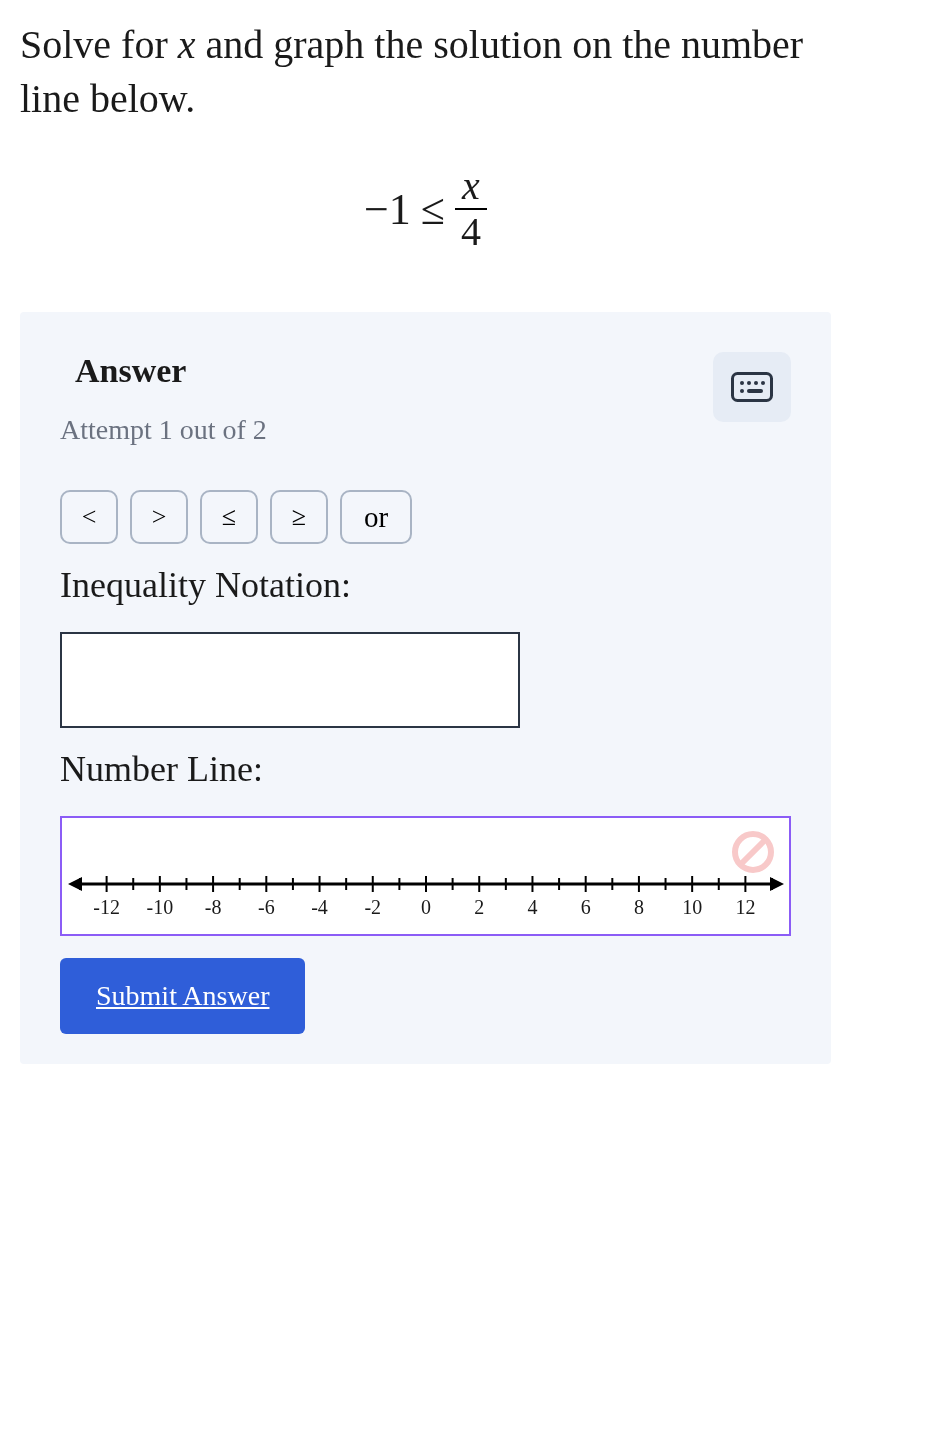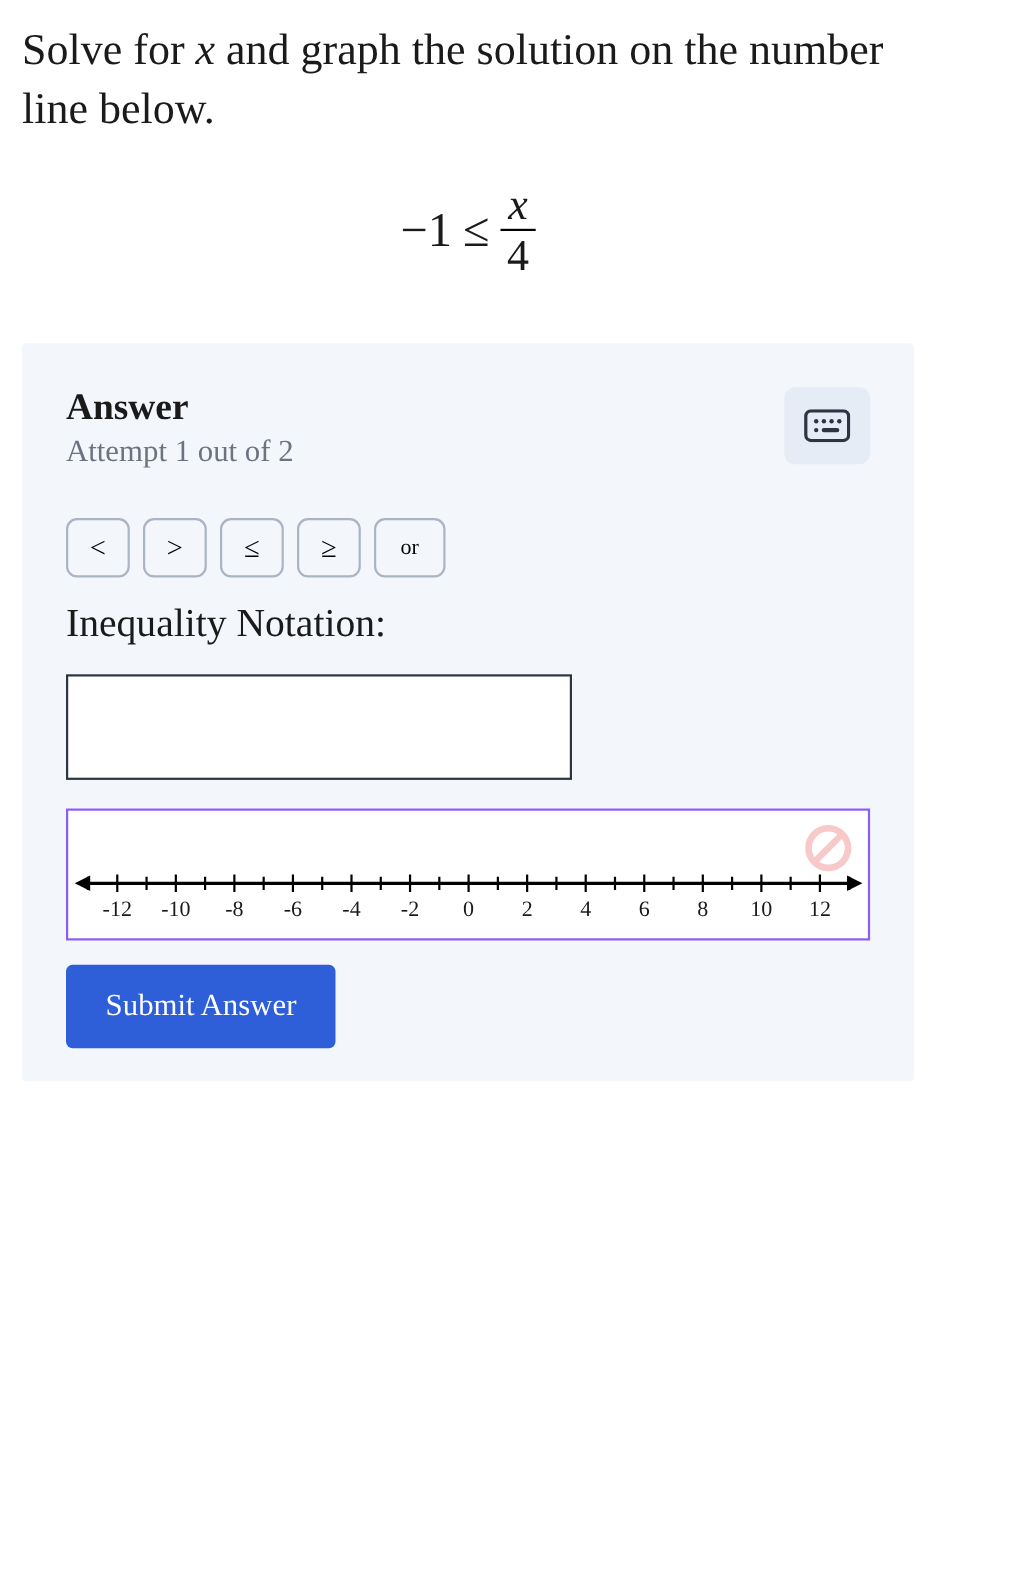--- a/index.html
+++ b/index.html
@@ -52,56 +52,57 @@
     position: relative;
   }
   .answer-header {
     display: flex;
     justify-content: space-between;
     align-items: flex-start;
   }
   .answer-title {
     font-weight: bold;
     font-size: 34px;
+    margin-left: 15px;
   }
   .keyboard-btn {
     width: 78px;
     height: 70px;
     background: #e6ecf5;
     border-radius: 10px;
     display: flex;
     align-items: center;
     justify-content: center;
     cursor: pointer;
   }
   .attempt {
     color: #6b7280;
     font-size: 28px;
-    margin-top: 5px;
+    margin-top: 24px;
   }
   .operators {
     display: flex;
     gap: 12px;
     margin-top: 44px;
   }
   .op-btn {
     min-width: 58px;
     height: 54px;
     padding: 0 14px;
     border: 2px solid #a9b4c4;
     border-radius: 10px;
     background: #f3f6fb;
     display: flex;
     align-items: center;
     justify-content: center;
     font-size: 26px;
     font-family: Georgia, serif;
     cursor: pointer;
   }
-  .op-btn.or-btn { font-size: 20px; padding: 16px 22px; }
+  .op-btn.or-btn { font-size: 29px; padding: 16px 22px; }
   .section-label {
     font-size: 36px;
     margin-top: 20px;
   }
   .ineq-input {
     margin-top: 26px;
     width: 460px;
     height: 96px;
     border: 2px solid #2b3544;
     background: #fff;
@@ -135,20 +136,21 @@
   .submit-btn {
     margin-top: 22px;
     background: #2f5ed9;
     color: #fff;
     border: none;
     border-radius: 6px;
     font-size: 28px;
     padding: 22px 36px;
     font-family: Georgia, serif;
     cursor: pointer;
+    text-decoration: underline;
   }
 </style>
 </head>
 <body>
 
 <div class="page">
 
   <p class="question">
     <span>Solve for </span><span class="mathvar">x</span><span> and graph the solution on the number line below.</span>
   </p>
@@ -189,20 +191,21 @@
       <button class="op-btn">&lt;</button>
       <button class="op-btn">&gt;</button>
       <button class="op-btn">≤</button>
       <button class="op-btn">≥</button>
       <button class="op-btn or-btn">or</button>
     </div>
 
     <div class="section-label">Inequality Notation:</div>
     <input class="ineq-input" type="text" value="" style="">
 
+    <div class="section-label">Number Line:</div>
 
     <div class="numberline-box">
       <div class="clear-btn">
         <svg width="44" height="44" viewBox="0 0 44 44">
           <circle cx="22" cy="22" r="18" fill="none" stroke="#f8c9c9" stroke-width="6"></circle>
           <line x1="11" y1="33" x2="33" y2="11" stroke="#f8c9c9" stroke-width="6"></line>
         </svg>
       </div>
       <svg class="nl-svg" id="nl-svg" width="720" height="60" viewBox="0 0 720 60">
           <line x1="8" y1="20" x2="712" y2="20" stroke="#000" stroke-width="3"></line>

